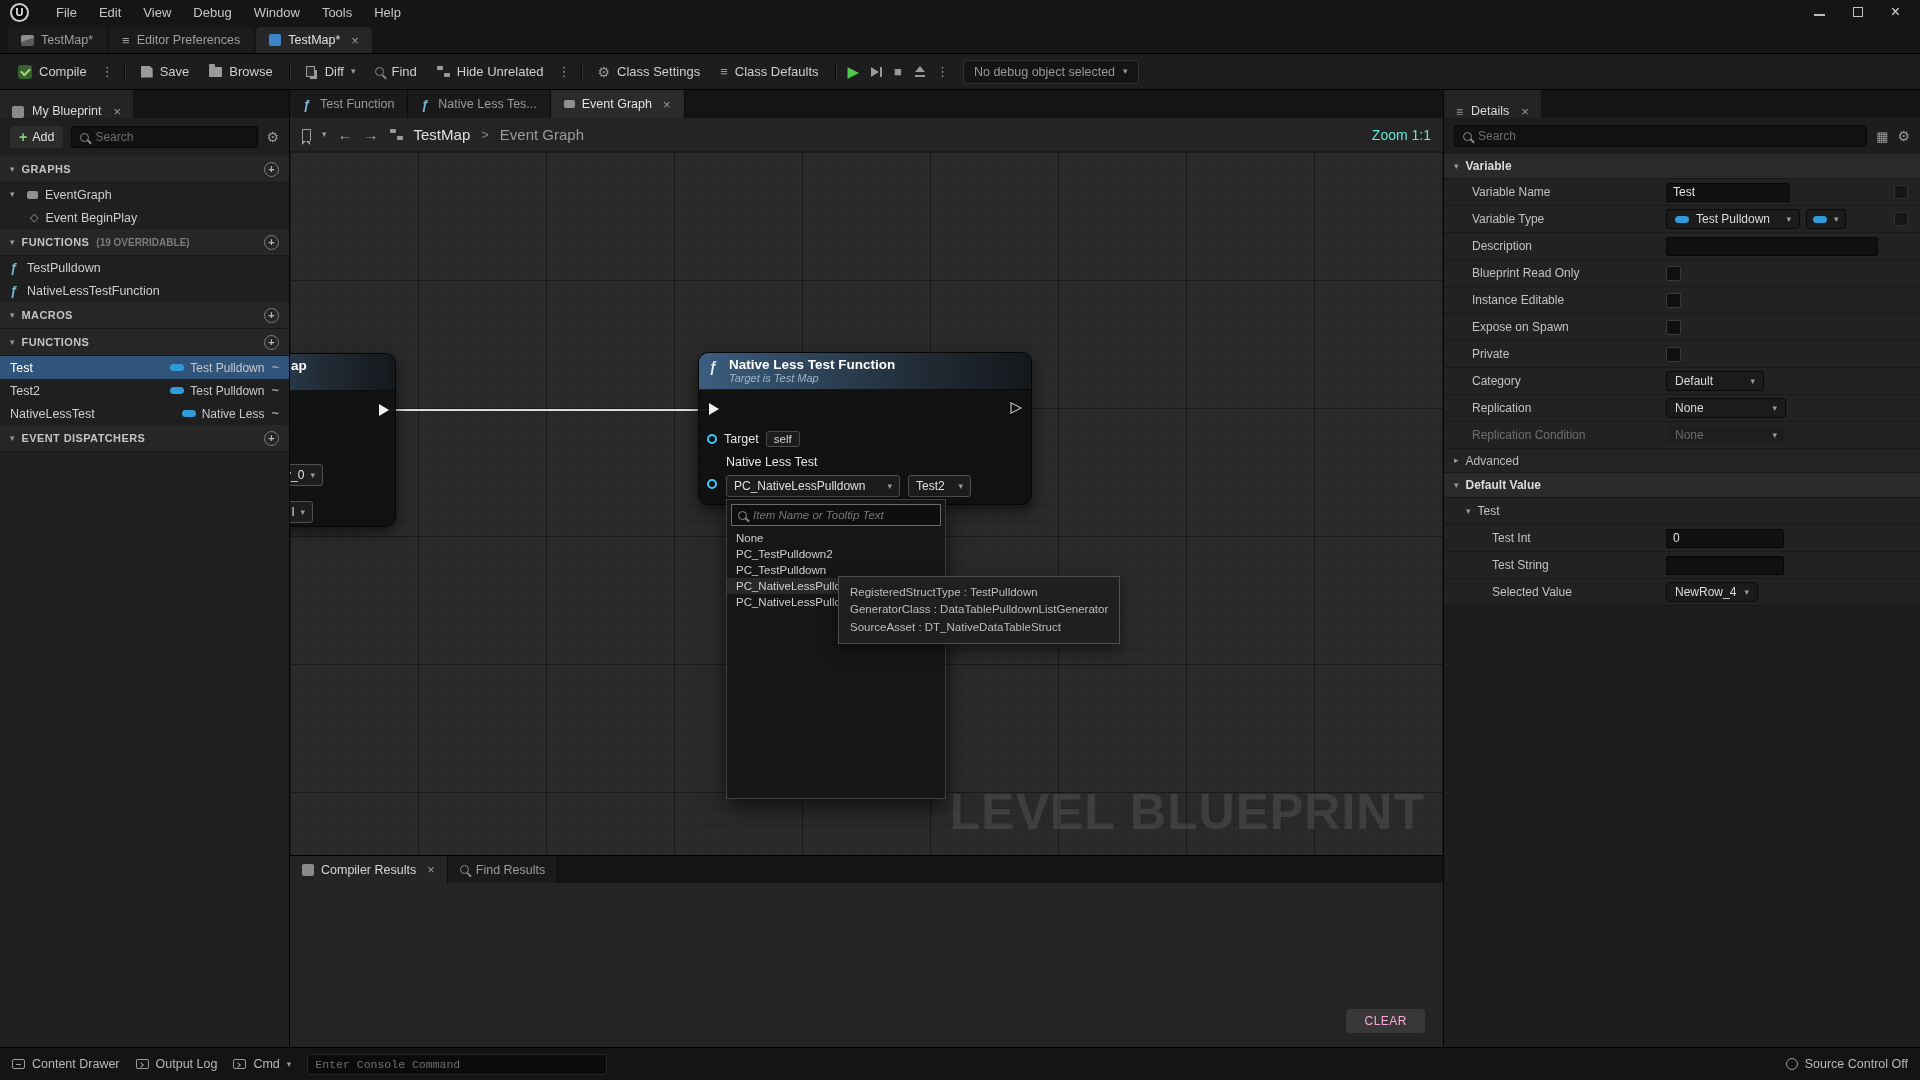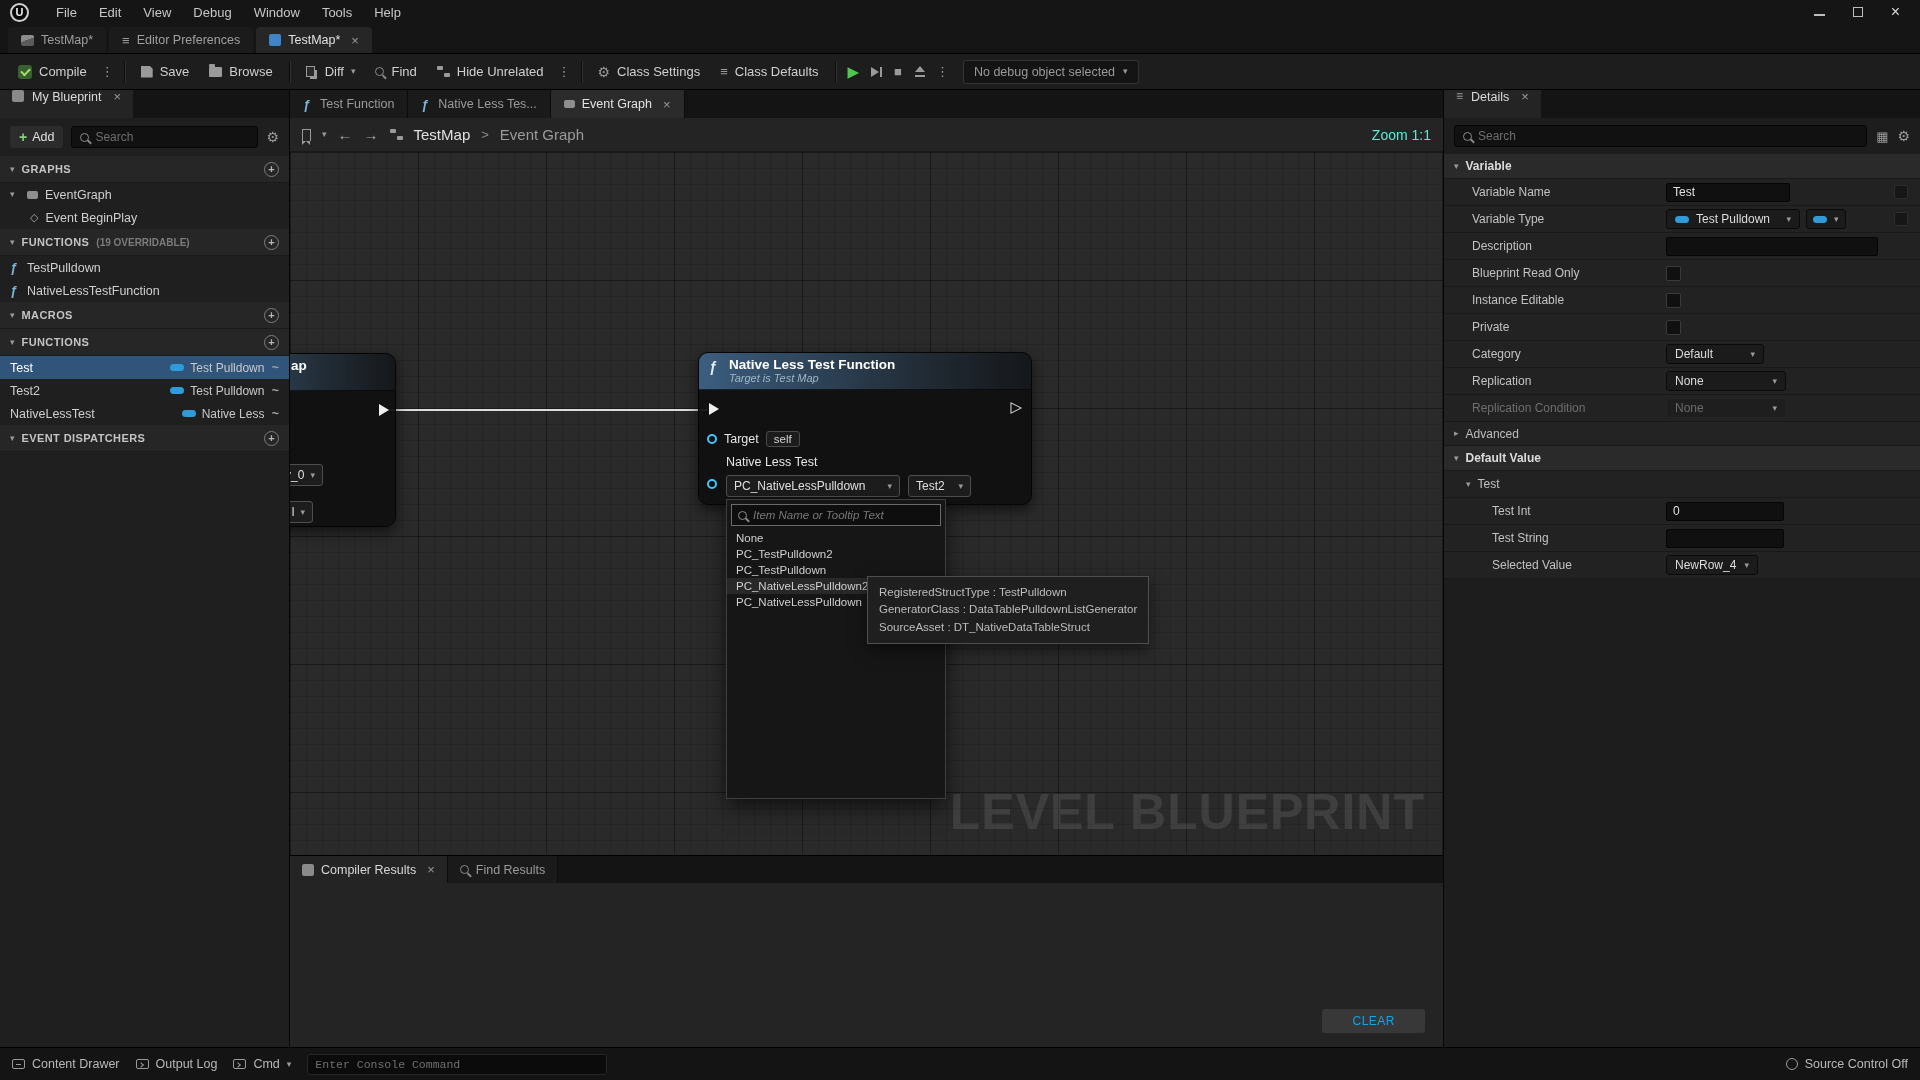--- a/index.html
+++ b/index.html
@@ -68,21 +68,21 @@
 .ic-sc{width:12px;height:12px;border:1.5px solid #9a9a9a;border-radius:50%;flex:none}
 .ic-bookmark{width:9px;height:12px;border:1.5px solid #9a9a9a;border-bottom:none;position:relative;flex:none}
 .ic-bookmark::after{content:"";position:absolute;left:-1.5px;bottom:-4px;border-left:4.5px solid #9a9a9a;border-right:4.5px solid #9a9a9a;border-bottom:4px solid transparent}
 
 
 .main{flex:1;display:flex;min-height:0}
 
 
 .left-panel{width:290px;flex:none;background:#1f1f1f;border-right:1px solid #060606;display:flex;flex-direction:column}
 .panel-tabrow{height:28px;background:#141414;display:flex;align-items:stretch;flex:none}
-.panel-tab{display:flex;align-items:flex-start;gap:8px;padding:0 12px;background:#242424;font-size:12.5px;color:#dadada}
+.panel-tab{display:flex;align-items:flex-end;gap:8px;padding:0 12px;background:#242424;font-size:12.5px;color:#dadada}
 .panel-toolrow{display:flex;align-items:center;gap:8px;padding:8px 10px;flex:none}
 .add-btn{display:flex;align-items:center;gap:5px;background:#2c2c2c;border:none;color:#e0e0e0;padding:4px 9px;border-radius:3px;font-size:12.5px;font-family:inherit}
 .plus-green{color:#7fd67f;font-weight:bold;font-size:14px}
 .searchbox{flex:1;display:flex;align-items:center;gap:6px;background:#111;border:1px solid #060606;border-radius:3px;padding:3px 8px;min-width:0}
 .searchbox input{flex:1;background:transparent;border:none;outline:none;color:#ddd;font-size:12px;font-family:inherit;min-width:0}
 .searchbox input::placeholder{color:#6e6e6e}
 .gear-glyph{color:#9a9a9a;font-size:14px}
 .sec{height:27px;display:flex;align-items:center;gap:7px;padding:0 10px;background:#262626;border-bottom:1px solid #191919;flex:none}
 .sec-title{font-size:11px;font-weight:bold;color:#c4c4c4;letter-spacing:.4px}
 .sec-note{font-size:10px;color:#7c7c7c;font-weight:bold}
@@ -140,22 +140,22 @@
 .psearch input{flex:1;background:transparent;border:none;outline:none;color:#ccc;font-size:11.5px;font-family:inherit;min-width:0}
 .psearch input::placeholder{color:#777;font-style:italic}
 .pitem{height:16px;line-height:16px;padding:0 9px;font-size:11.5px;color:#cfcfcf;white-space:nowrap}
 .pitem.hover{background:rgba(255,255,255,.08)}
 .gtooltip{position:absolute;z-index:6;background:#1f1f1f;border:1px solid #4f4f4f;padding:7px 11px;font-size:11.5px;
   color:#bdbdbd;line-height:1.5;box-shadow:0 6px 14px rgba(0,0,0,.5);white-space:nowrap}
 .btabs{height:28px;background:#141414;display:flex;flex:none;border-top:1px solid #000}
 .btab{display:flex;align-items:center;gap:7px;padding:0 12px;font-size:12.5px;color:#9a9a9a;background:#1a1a1a;border-right:1px solid #0c0c0c}
 .btab.active{background:#242424;color:#d6d6d6}
 .bottom-panel{height:164px;background:#242424;position:relative;flex:none}
-.clear-btn{position:absolute;right:18px;bottom:14px;background:#383838;color:#0ea5e9;border:none;border-radius:3px;
-  padding:5px 30px;font-size:12px;letter-spacing:.5px;font-family:inherit}
+.clear-btn{position:absolute;right:18px;bottom:14px;background:#383838;color:#f9a8d4;border:none;border-radius:3px;
+  padding:5px 18px;font-size:12px;letter-spacing:.5px;font-family:inherit}
 
 
 .details{width:477px;flex:none;background:#1d1d1d;border-left:1px solid #060606;display:flex;flex-direction:column}
 .d-search-row{display:flex;align-items:center;gap:9px;padding:7px 10px;flex:none}
 .dsec{height:25px;display:flex;align-items:center;gap:7px;padding:0 10px;background:#2a2a2a;border-bottom:1px solid #191919;
   font-weight:bold;font-size:12px;color:#dcdcdc;flex:none}
 .drow{height:27px;display:flex;align-items:center;padding:0 12px 0 28px;border-bottom:1px solid #191919;background:#222;flex:none}
 .drow.child{padding-left:48px}
 .dlabel{width:194px;font-size:12px;color:#c2c2c2;flex:none}
 .drow.child .dlabel{width:174px}
@@ -442,21 +442,21 @@
             <span class="mag"></span>
             <input placeholder="Item Name or Tooltip Text" style="">
           </div>
           <div class="pitem">None</div>
           <div class="pitem">PC_TestPulldown2</div>
           <div class="pitem">PC_TestPulldown</div>
           <div class="pitem hover">PC_NativeLessPulldown2</div>
           <div class="pitem">PC_NativeLessPulldown</div>
         </div>
 
-        <div class="gtooltip" style="left:577px;top:424px">
+        <div class="gtooltip" style="left:548px;top:424px">
           <div>RegisteredStructType : TestPulldown</div>
           <div>GeneratorClass : DataTablePulldownListGenerator</div>
           <div>SourceAsset : DT_NativeDataTableStruct</div>
         </div>
       </div>
 
       <div class="btabs">
         <div class="btab active">
           <span class="ic-bp gray"></span>
           <span>Compiler Results</span>
@@ -531,20 +531,26 @@
             <span class="cbox"></span>
           </div>
       </div>
       <div class="drow">
         <span class="dlabel">Instance Editable</span>
         <div class="dval">
             <span class="cbox"></span>
           </div>
       </div>
       <div class="drow">
+        <span class="dlabel">Expose on Spawn</span>
+        <div class="dval">
+            <span class="cbox"></span>
+          </div>
+      </div>
+      <div class="drow">
         <span class="dlabel">Private</span>
         <div class="dval">
             <span class="cbox"></span>
           </div>
       </div>
 
       <div class="drow">
         <span class="dlabel">Category</span>
         <div class="dval">
           <div class="ddrop" style="width:98px">

